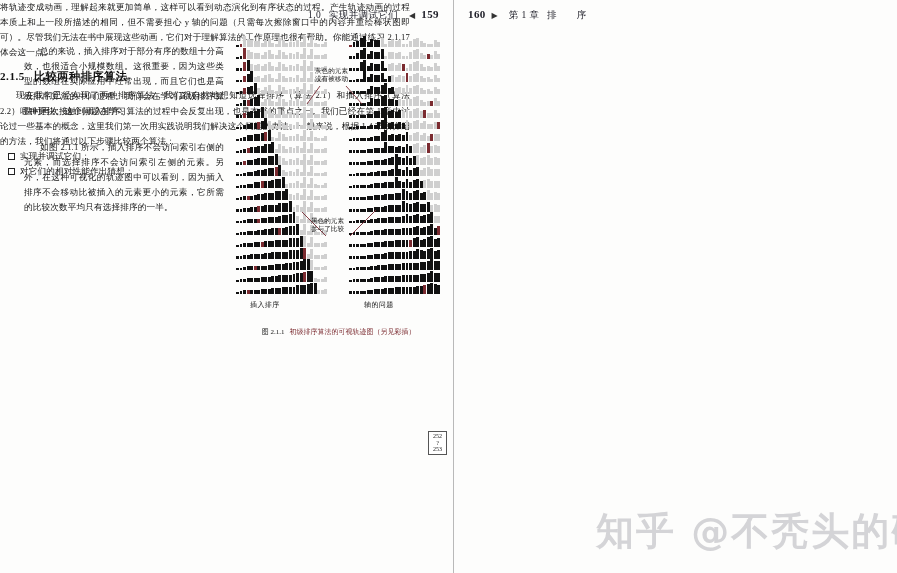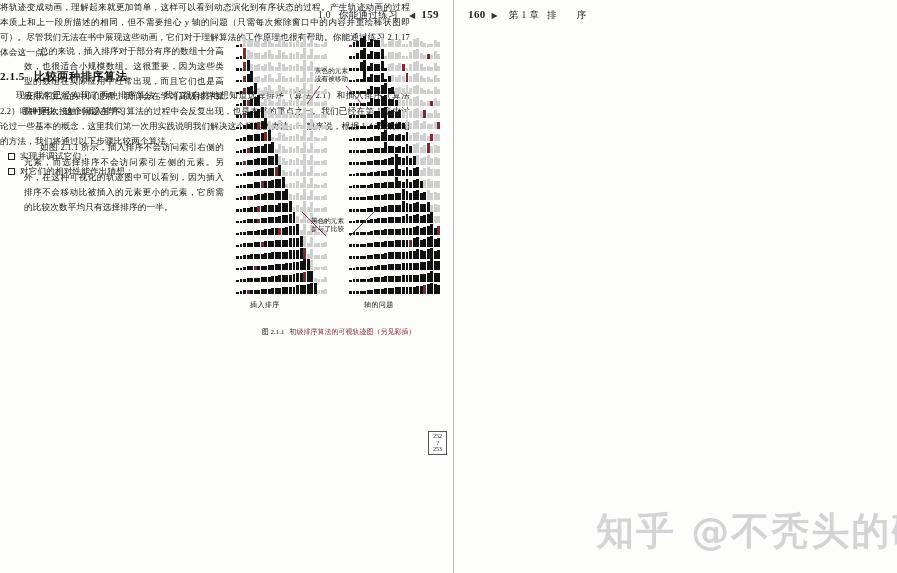--- a/index.html
+++ b/index.html
@@ -110,21 +110,21 @@
 </style>
 </head>
 <body>
 
 <div class="scan">
 
   <div class="page page-left">
 
     <div class="runhead runhead-left">
       <span class="sec">1.0</span>
-      <span class="tt">你能通过练习</span>
+      <span class="tt">实现并调试它们</span>
       <span class="tri">◀</span>
       <span class="pno">159</span>
     </div>
 
     <div class="col" id="lcol-top">
       <p class="ind">总的来说，插入排序对于部分有序的数组十分高效，也很适合小规模数组。这很重要，因为这些类型的数组在实际应用中经常出现，而且它们也是高级排序算法的中间过程。我们会在学习高级排序算法时再次接触到插入排序。</p>
     </div>
 
     <div class="col" id="lcol-mid">
       <p class="ind">如图 2.1.1 所示，插入排序不会访问索引右侧的元素，而选择排序不会访问索引左侧的元素。另外，在这种可视化的轨迹图中可以看到，因为插入排序不会移动比被插入的元素更小的元素，它所需的比较次数平均只有选择排序的一半。</p>

